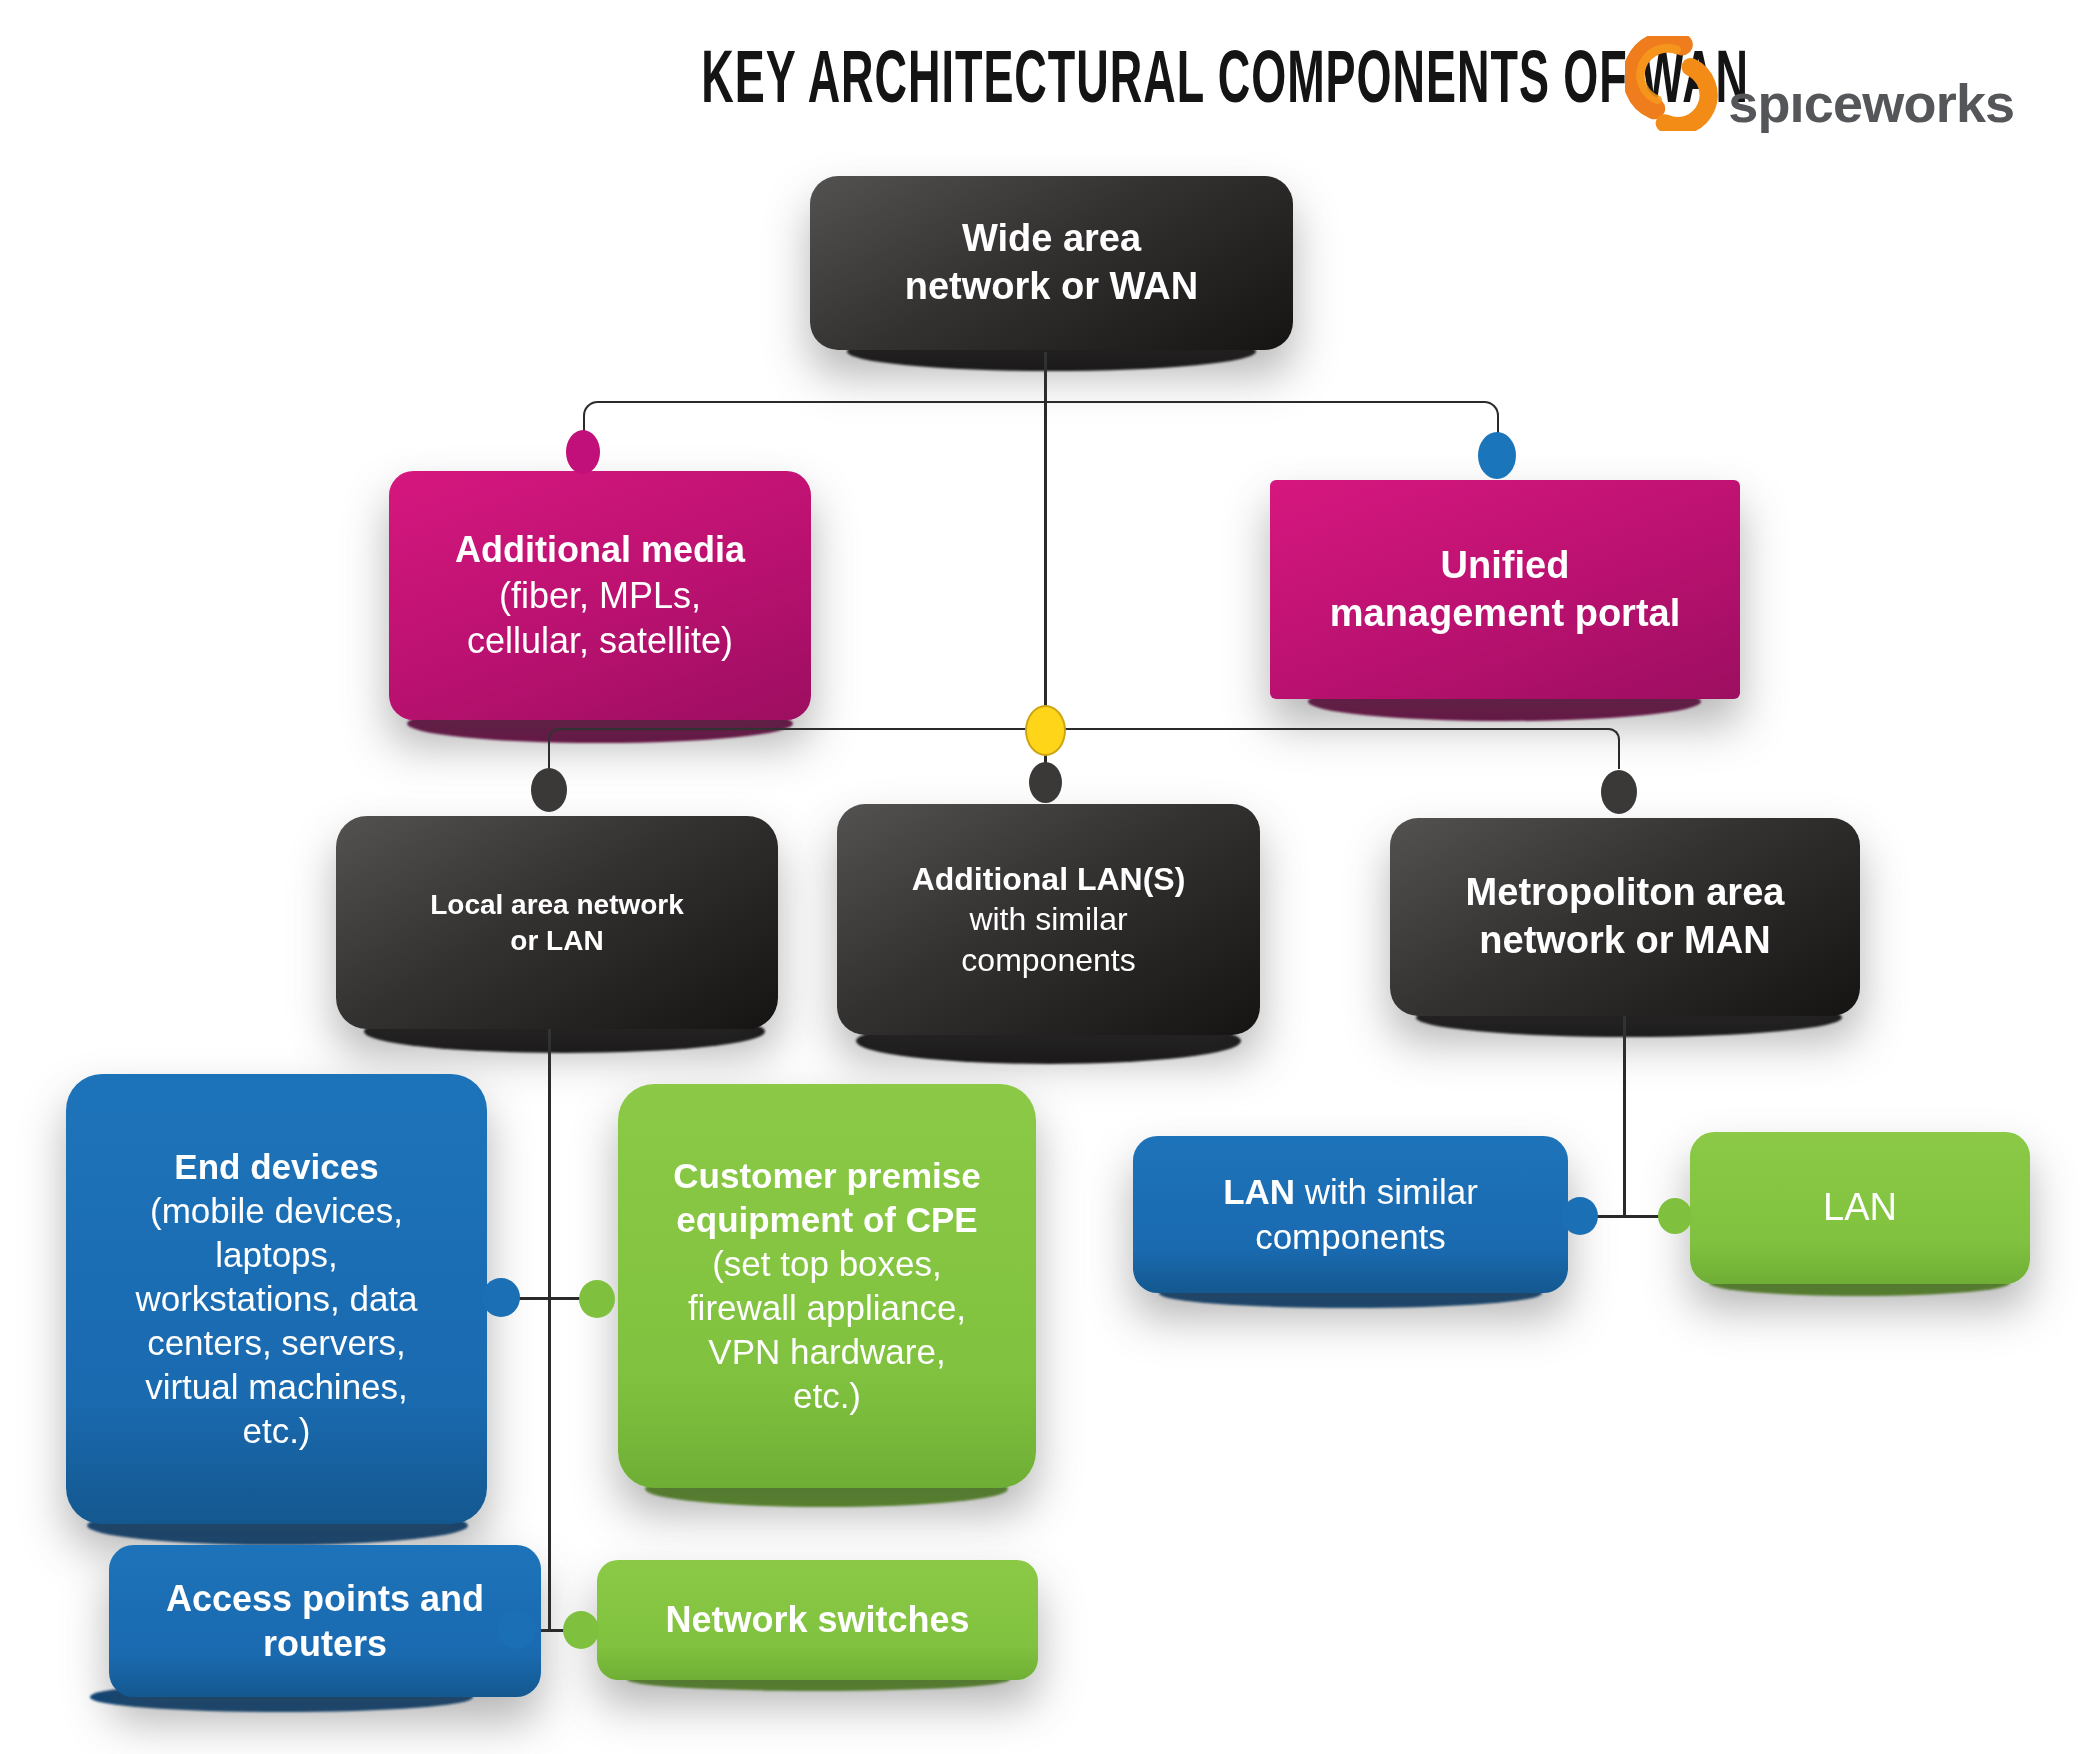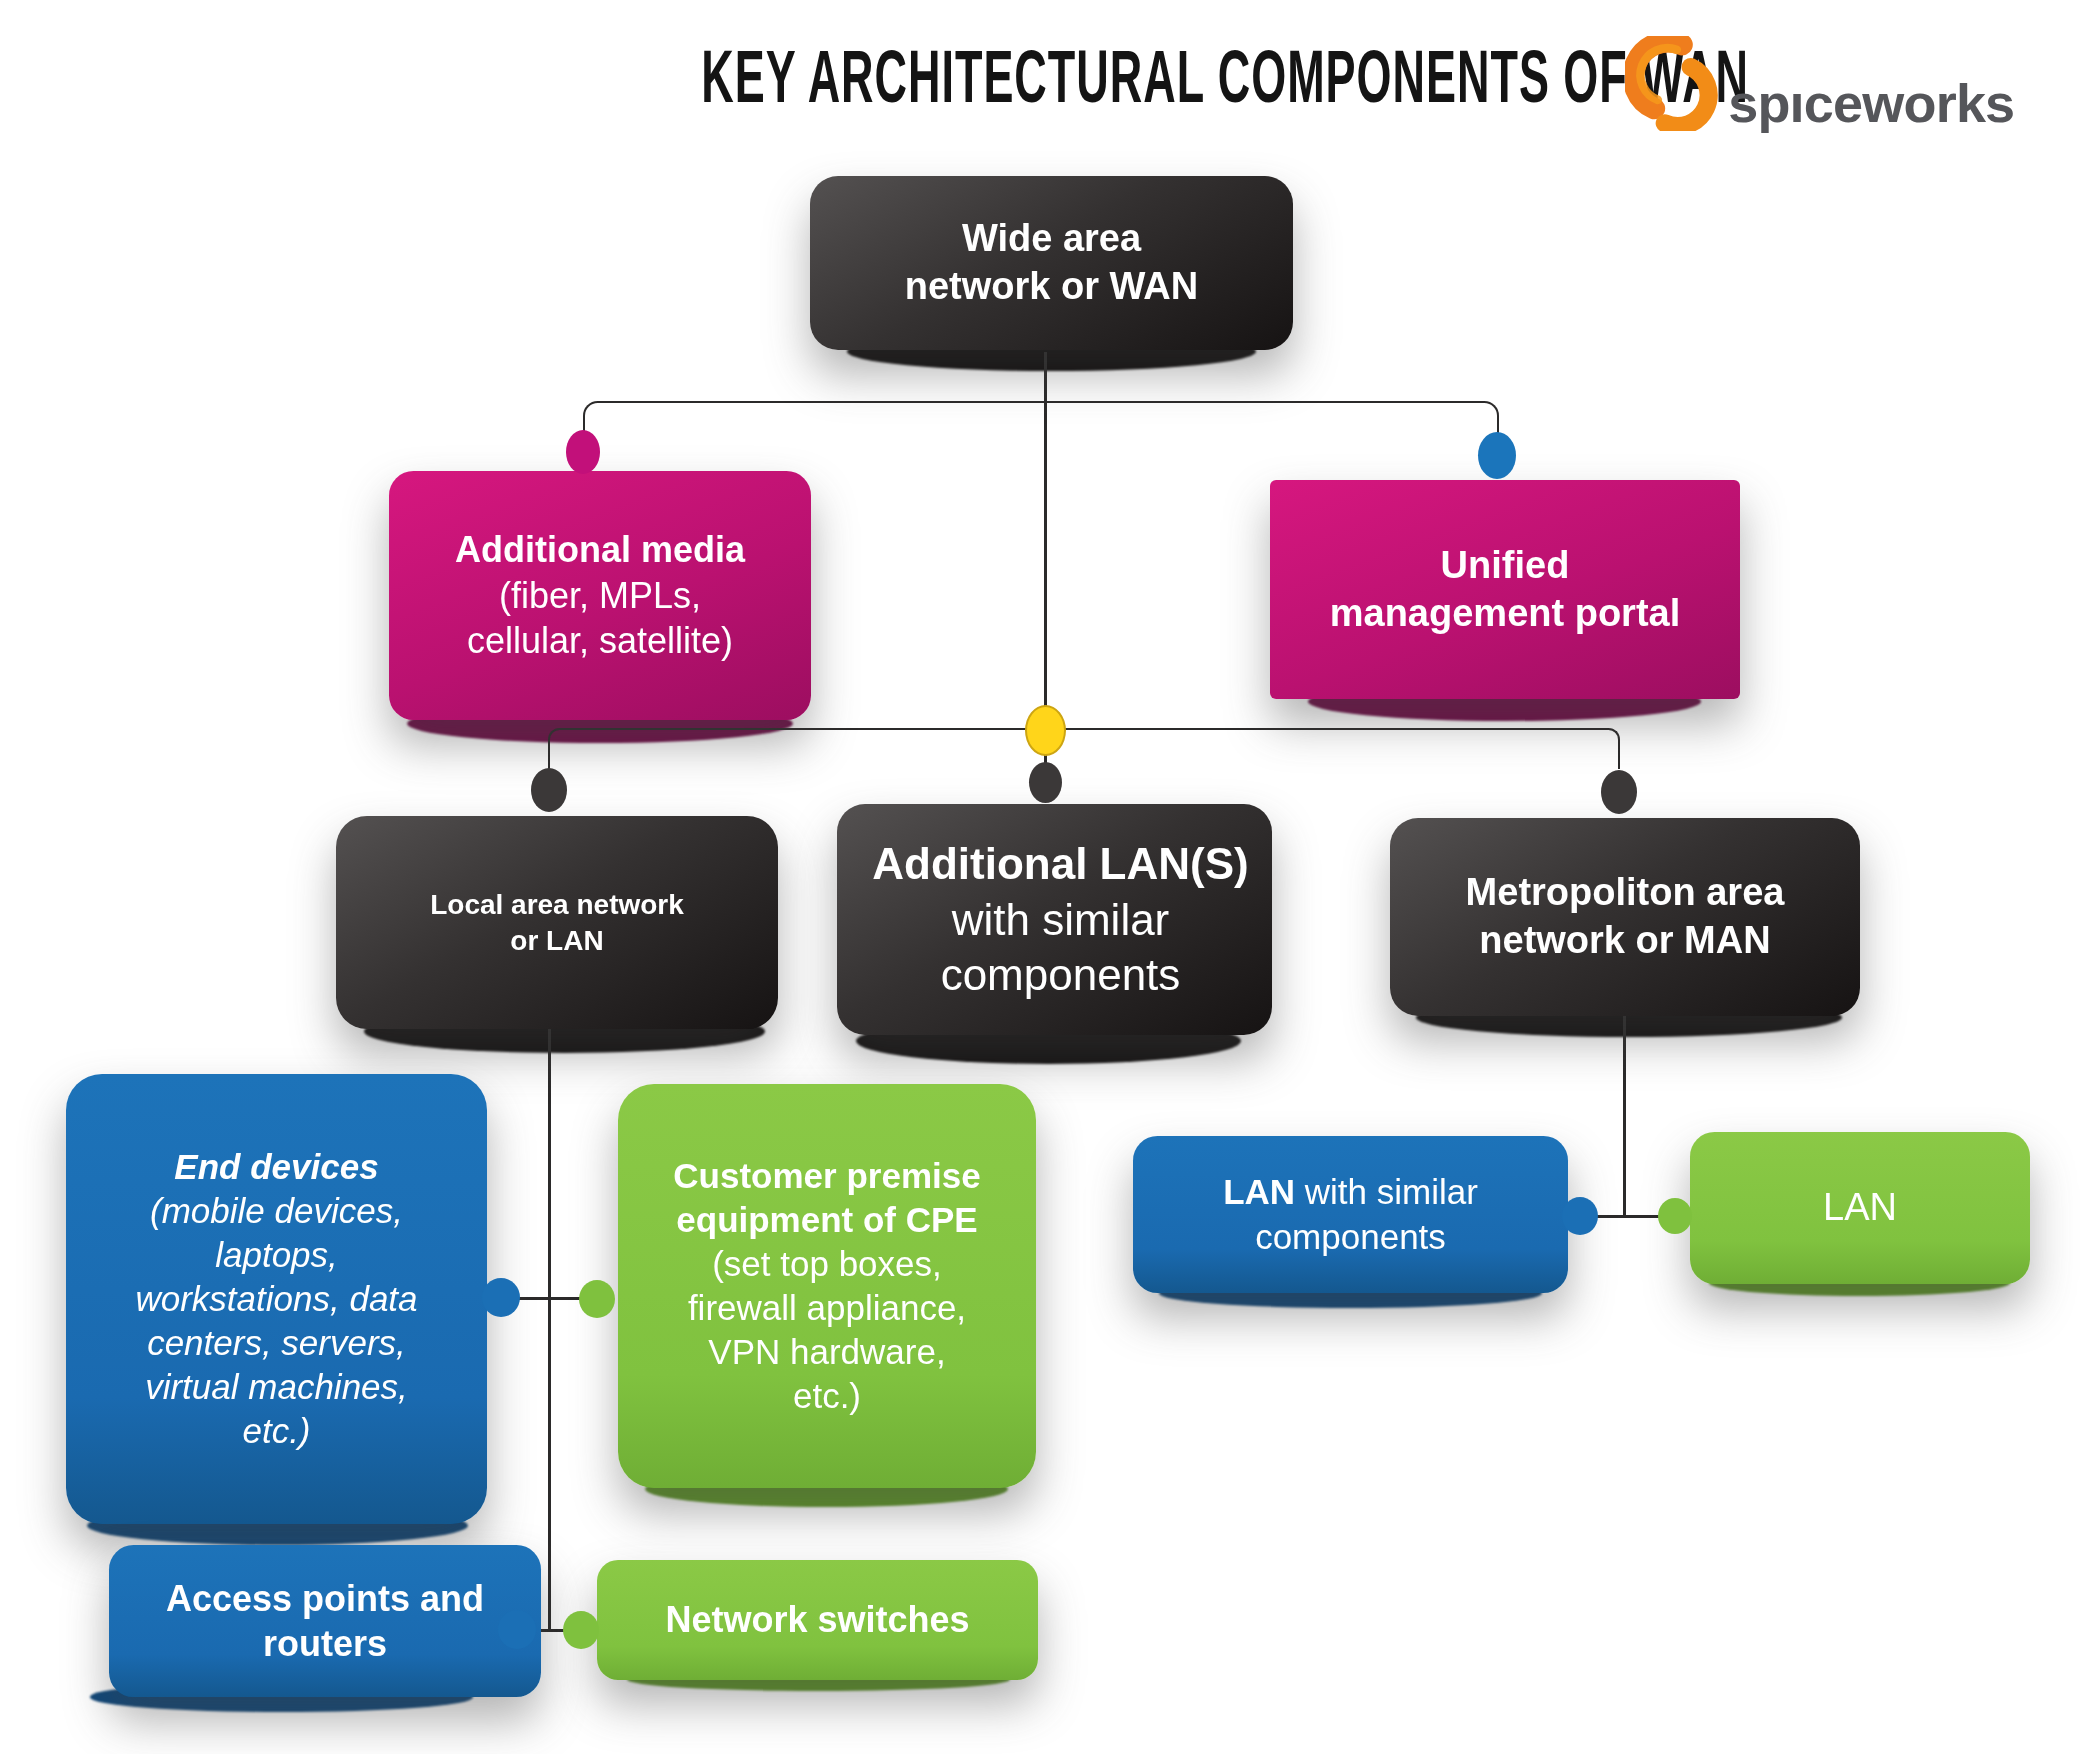--- a/index.html
+++ b/index.html
@@ -101,30 +101,30 @@
   </div>
 
   <div class="box magenta" style="left:1270px;top:480px;width:470px;height:219px;border-radius:6px;font-size:38px;">
     <div class="t">Unified<br>management portal</div>
   </div>
 
   <div class="box dark" style="left:336px;top:816px;width:442px;height:213px;border-radius:31px;font-size:28px;">
     <div class="t">Local area network<br>or LAN</div>
   </div>
 
-  <div class="box dark" style="left:837px;top:804px;width:423px;height:231px;border-radius:28px;font-size:44px;padding-left:12px;">
+  <div class="box dark" style="left:837px;top:804px;width:423px;height:231px;border-radius:28px;font-size:32px;">
     <div class="t">Additional LAN(S)</div>
     <div class="s">with similar<br>components</div>
   </div>
 
   <div class="box dark" style="left:1390px;top:818px;width:470px;height:198px;border-radius:28px;font-size:38px;">
     <div class="t">Metropoliton area<br>network or MAN</div>
   </div>
 
-  <div class="box blue" style="left:66px;top:1074px;width:421px;height:450px;border-radius:36px;font-size:35px;font-style:italic;">
+  <div class="box blue" style="left:66px;top:1074px;width:421px;height:450px;border-radius:36px;font-size:35px;">
     <div class="t">End devices</div>
     <div class="s">(mobile devices,<br>laptops,<br>workstations, data<br>centers, servers,<br>virtual machines,<br>etc.)</div>
   </div>
 
   <div class="box green" style="left:618px;top:1084px;width:418px;height:404px;border-radius:36px;font-size:35px;">
     <div class="t">Customer premise<br>equipment of CPE</div>
     <div class="s">(set top boxes,<br>firewall appliance,<br>VPN hardware,<br>etc.)</div>
   </div>
 
   <div class="box blue" style="left:1133px;top:1136px;width:435px;height:157px;border-radius:24.5px;font-size:35px;">

